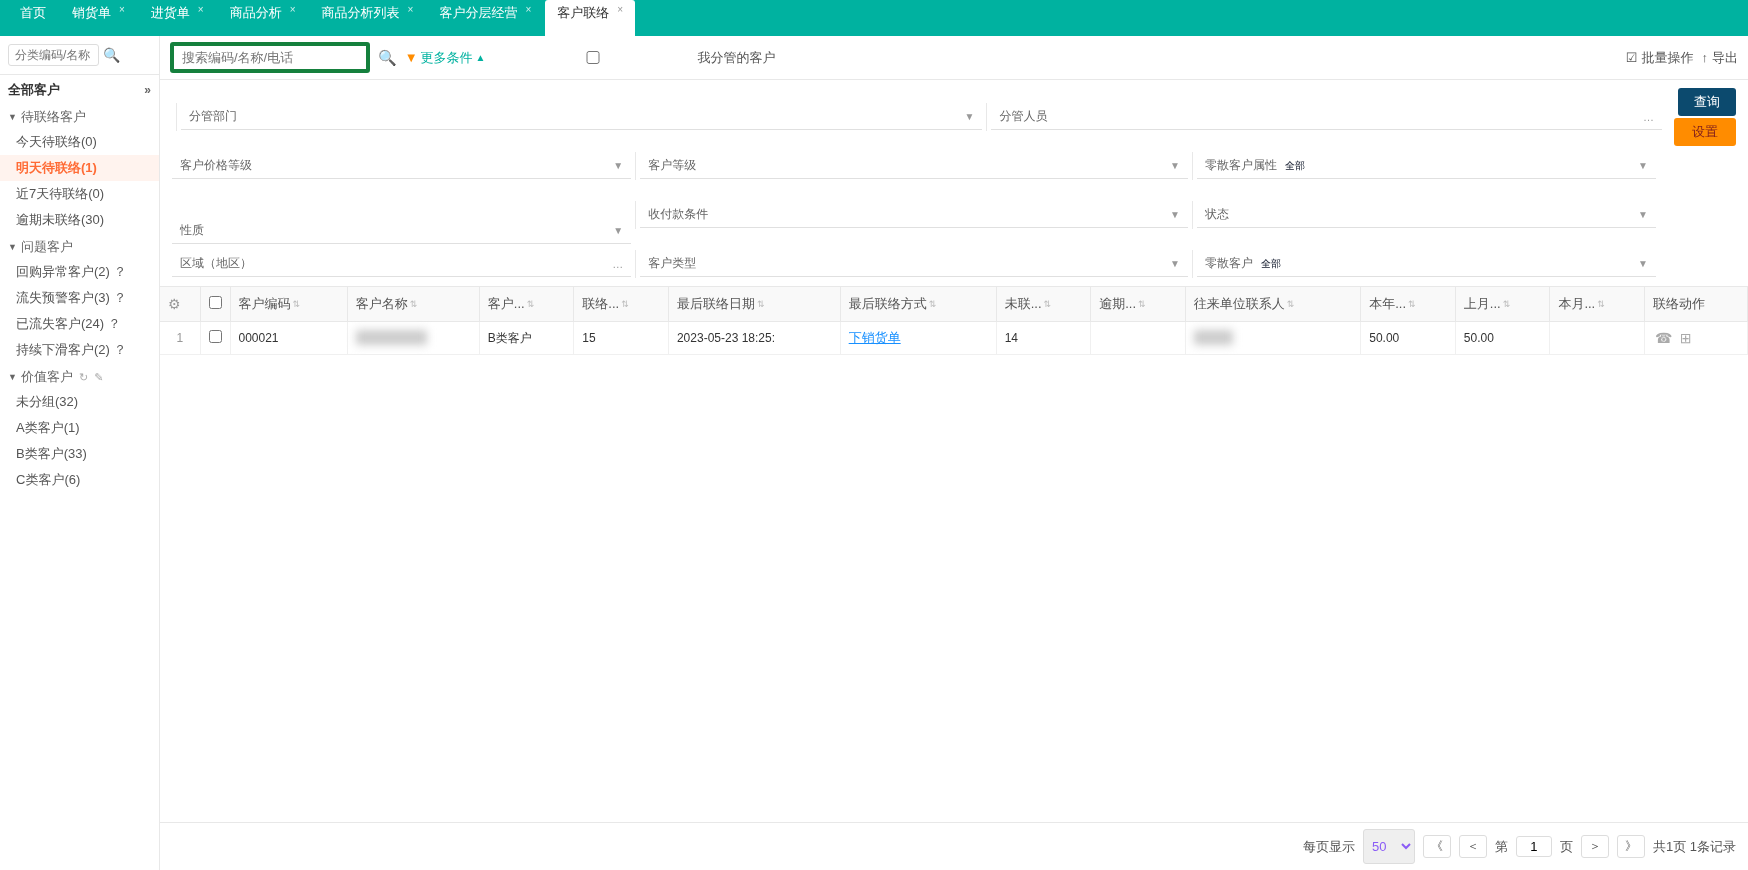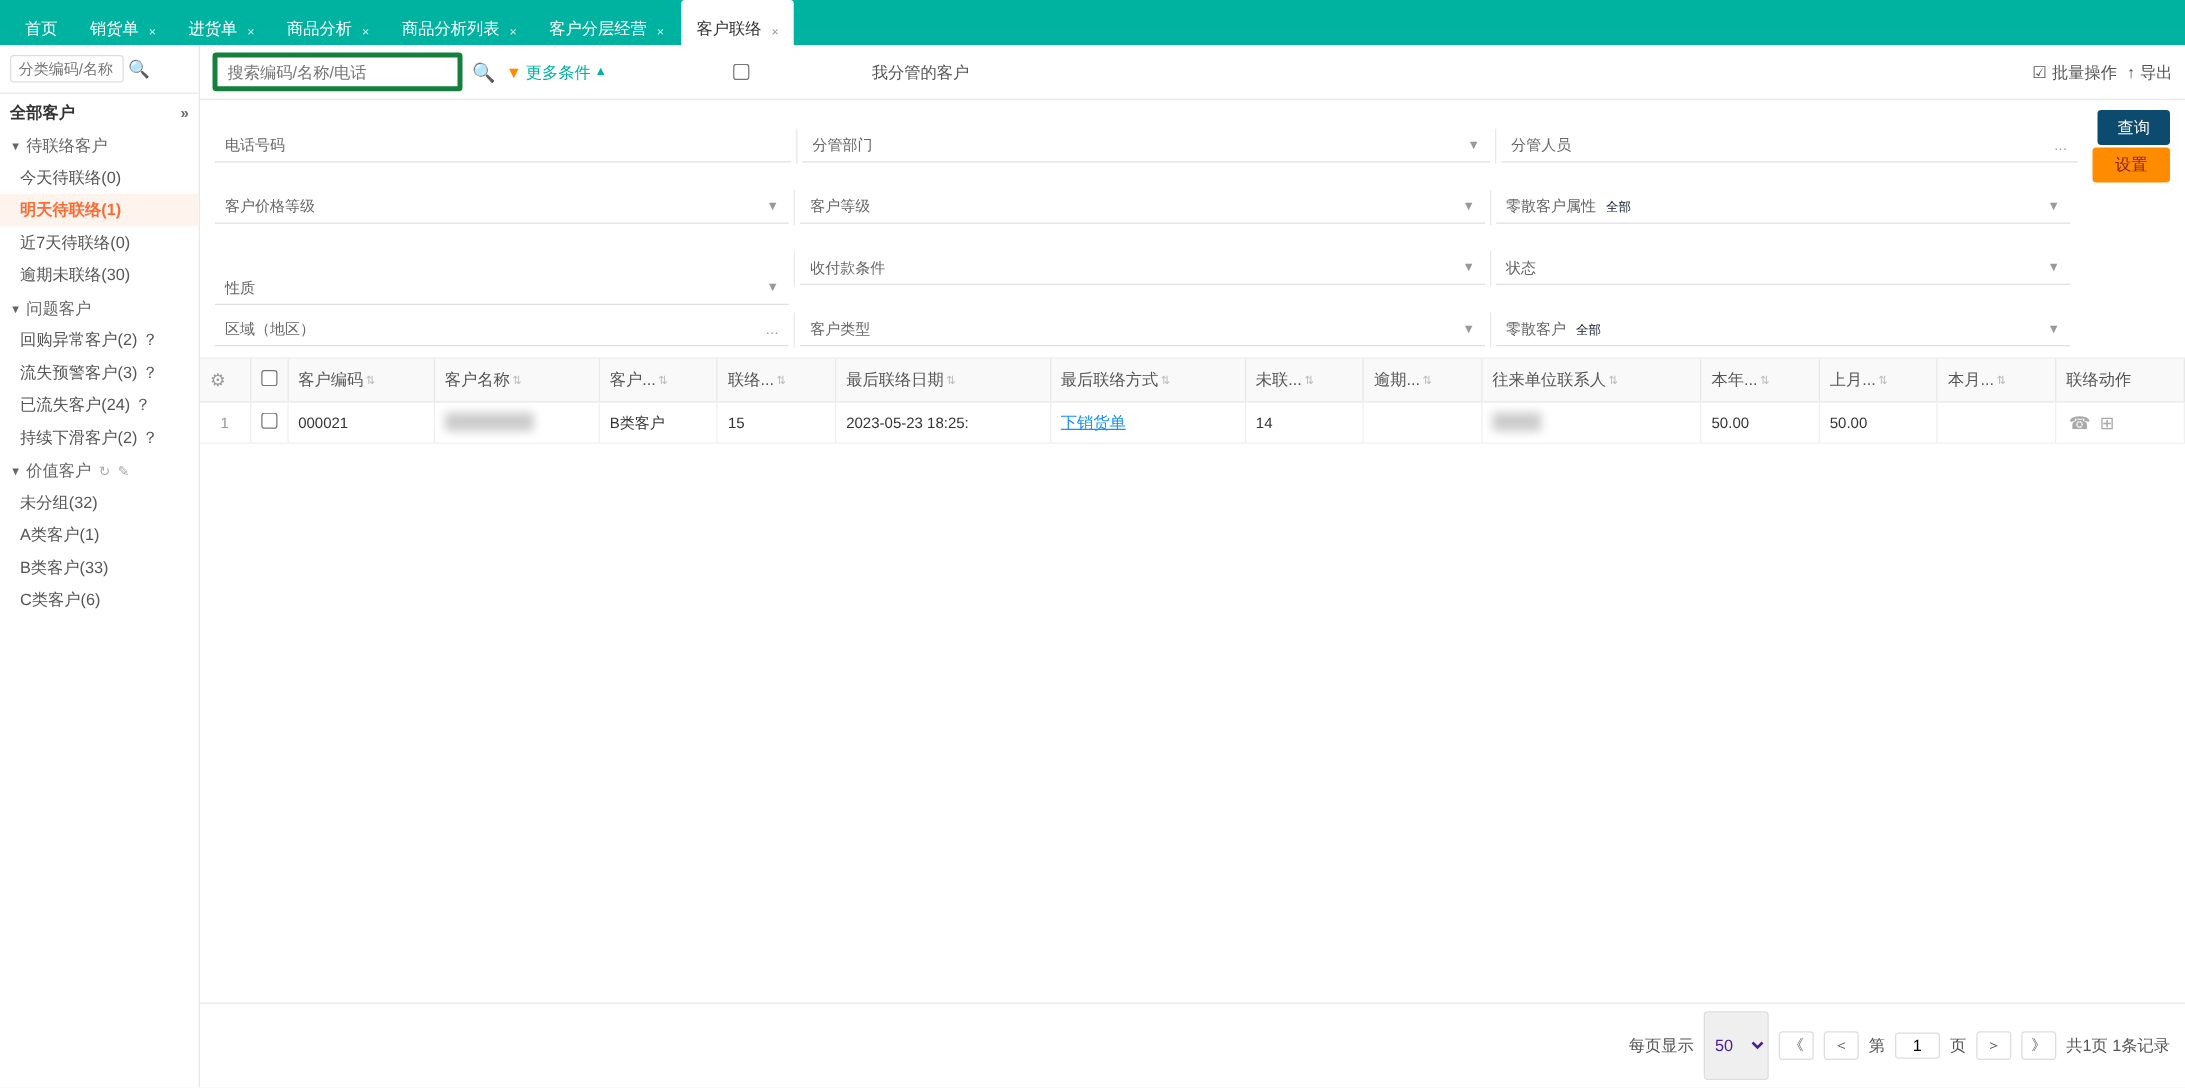--- a/index.html
+++ b/index.html
@@ -15,21 +15,21 @@
       gap: 2px;
     }
     .nav-item {
       color: #fff;
       padding: 4px 12px;
       cursor: pointer;
       border-radius: 3px 3px 0 0;
       white-space: nowrap;
       font-size: 13px;
       display: flex;
-      align-items: flex-end;
+      align-items: flex-start;
       gap: 4px;
       height: 36px;
     }
     .nav-item.active { background: #fff; color: #333; }
     .nav-item .close-x { font-size: 10px; color: rgba(255,255,255,0.8); margin-left: 4px; }
     .nav-item.active .close-x { color: #999; }
     .nav-home { font-size: 13px; }
 
     
     .main-container {
@@ -287,23 +287,23 @@
       display: flex;
       align-items: center;
       justify-content: flex-end;
       gap: 8px;
       font-size: 13px;
       color: #555;
     }
     .footer-select {
       border: 1px solid #ddd;
       border-radius: 3px;
-      padding: 18px 4px;
-      font-size: 13px;
-      color: #4c1d95;
+      padding: 8px 4px;
+      font-size: 13px;
+      color: #8b5cf6;
     }
     .page-nav-btn {
       background: none;
       border: 1px solid #ddd;
       border-radius: 3px;
       padding: 2px 7px;
       cursor: pointer;
       color: #555;
       font-size: 12px;
     }
@@ -451,24 +451,20 @@
       </button>
       <button class="export-btn">
         <span>↑</span>
         <span>导出</span>
       </button>
     </div>
 
     <div class="filter-panel">
 
       <div class="filter-row">
-        <div class="filter-field" style="flex:2.5;">
-          <label>电话号码</label>
-          <span class="field-value"></span>
-        </div>
         <div class="filter-divider"></div>
         <div class="filter-field" style="flex:3;">
           <label>分管部门</label>
           <span class="field-value"></span>
           <span class="dropdown-arrow">▼</span>
         </div>
         <div class="filter-divider"></div>
         <div class="filter-field" style="flex:2.5;">
           <label>分管人员</label>
           <span class="field-value"></span>

